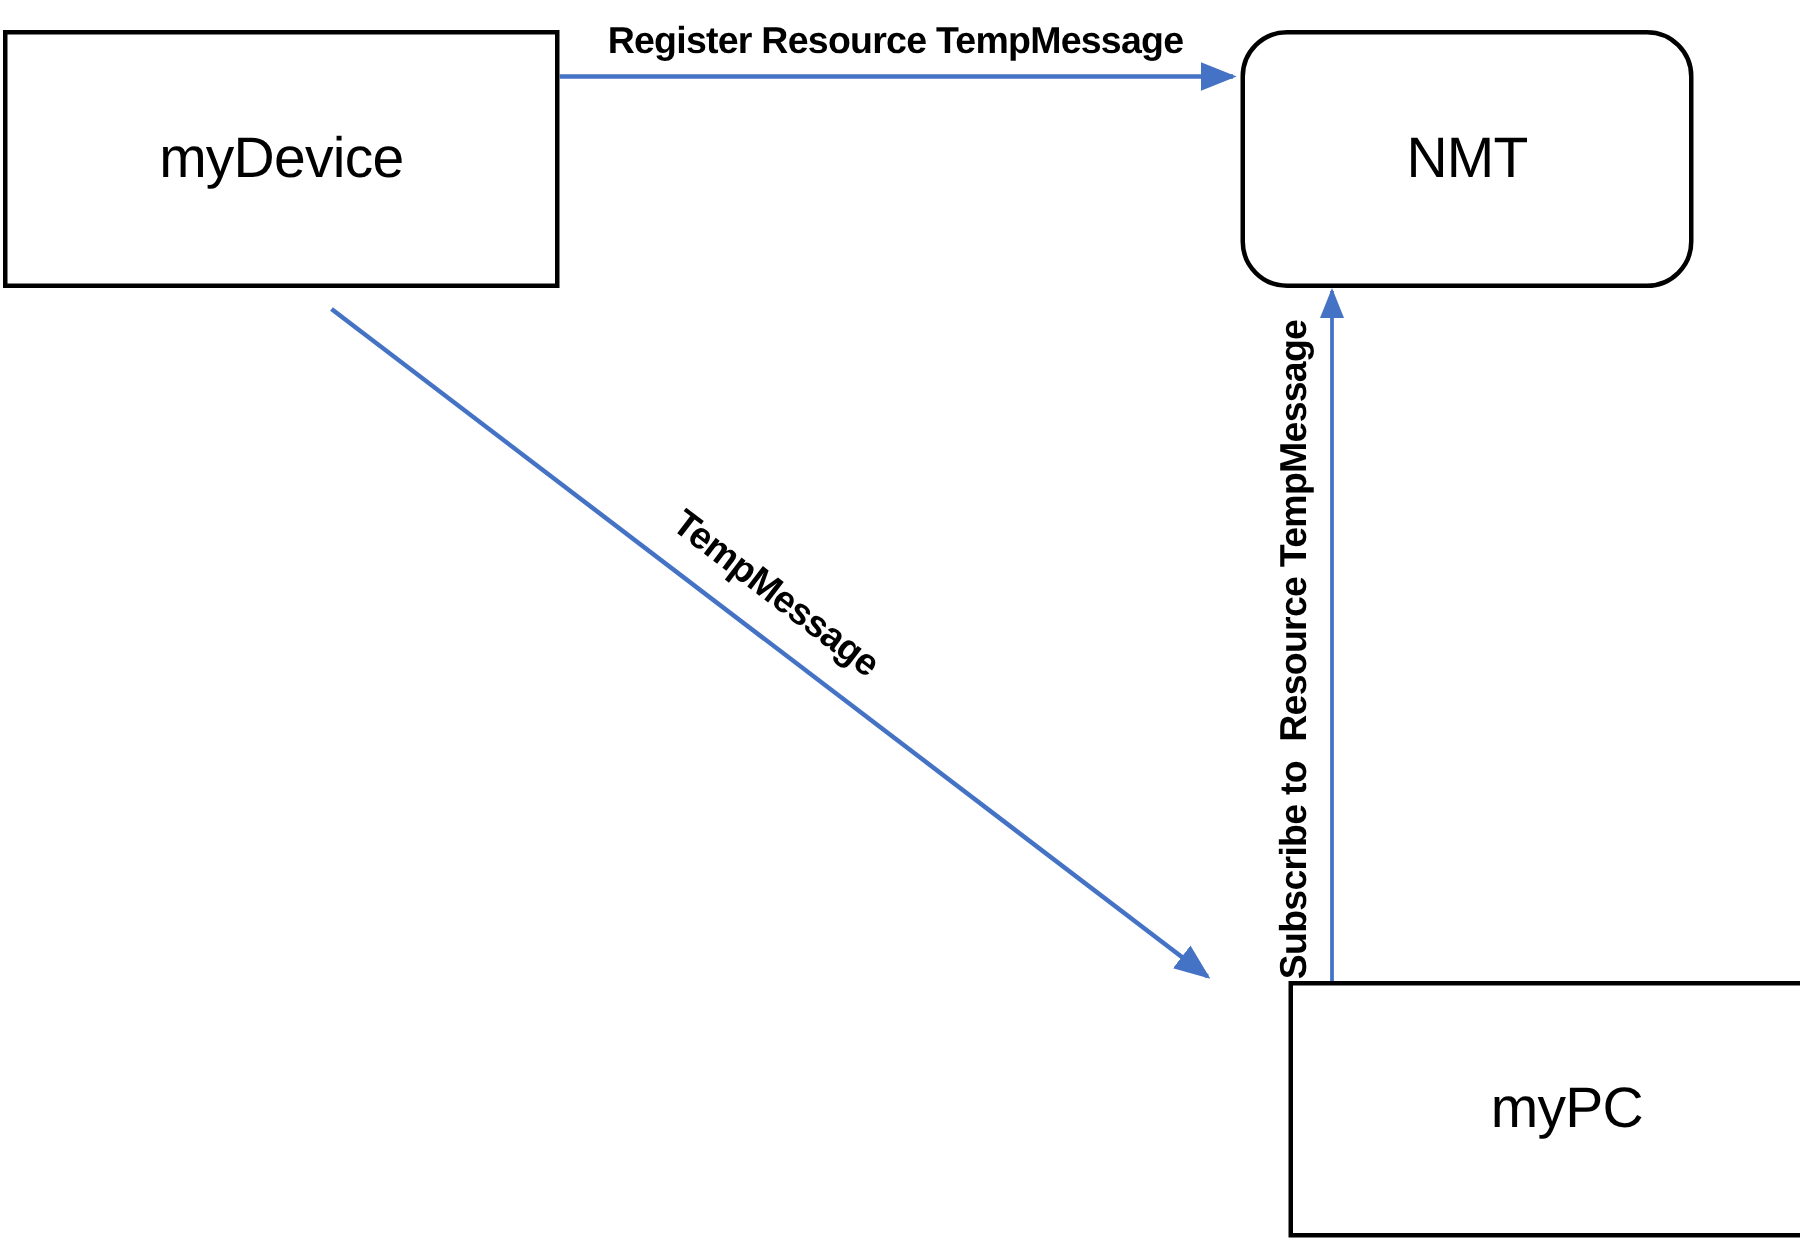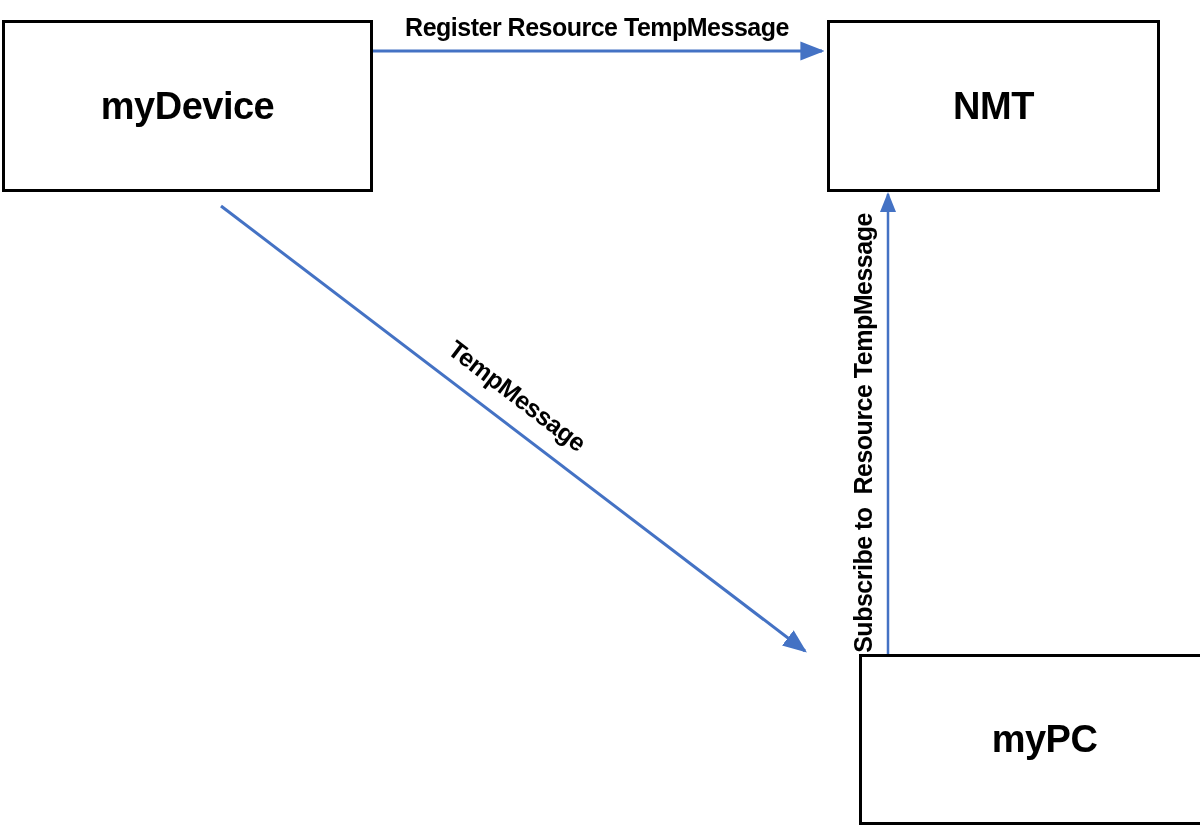--- a/index.html
+++ b/index.html
@@ -25,28 +25,27 @@
   .node {
     position: absolute;
     box-sizing: border-box;
     background: #ffffff;
     border: 3px solid #000000;
     display: flex;
     align-items: center;
     justify-content: center;
   }
   .node-mydevice { left: 2px;   top: 20px;  width: 371px; height: 172px; }
-  .node-nmt      { left: 827px; top: 20px;  width: 333px; height: 172px; }
+  .node-nmt      { left: 827px; top: 20px;  width: 302px; height: 172px; border-radius: 31px; }
   .node-mypc     { left: 859px; top: 654px; width: 371px; height: 171px; }
   .node-label {
     font-size: 38px;
     color: #000000;
     letter-spacing: -0.5px;
     white-space: nowrap;
-    font-weight: bold;
   }
   .edge-label {
     position: absolute;
     font-size: 25px;
     font-weight: bold;
     color: #000000;
     letter-spacing: -0.5px;
     white-space: nowrap;
   }
   .label-register {

